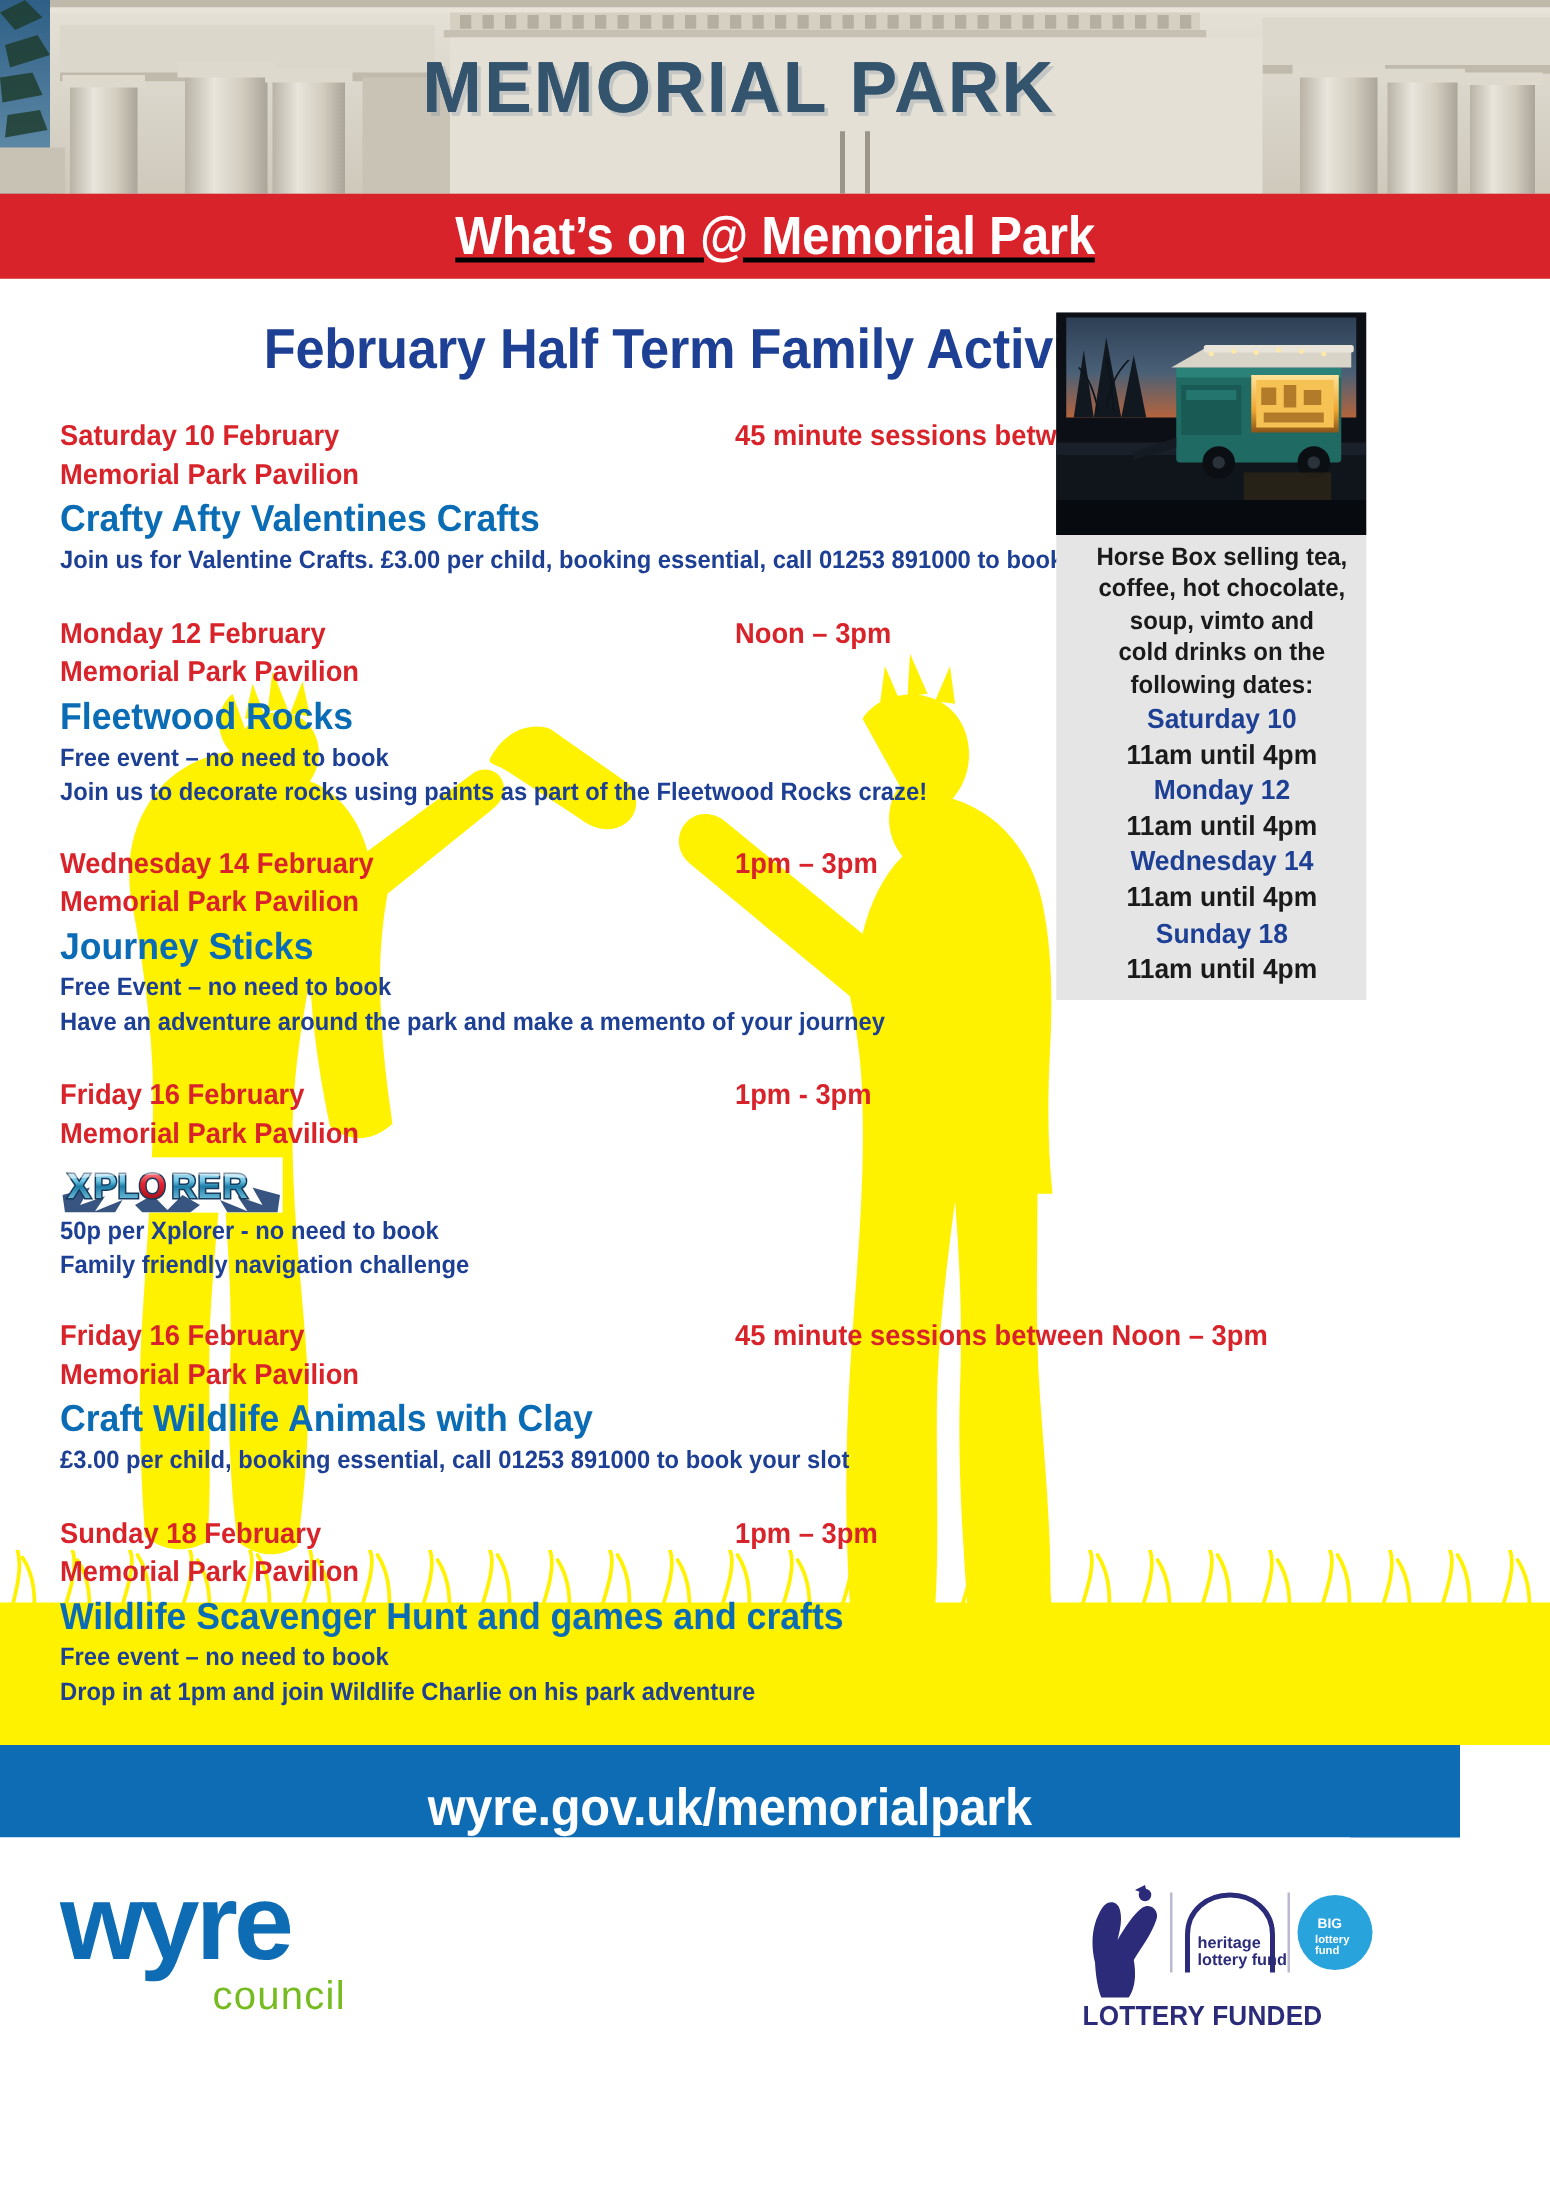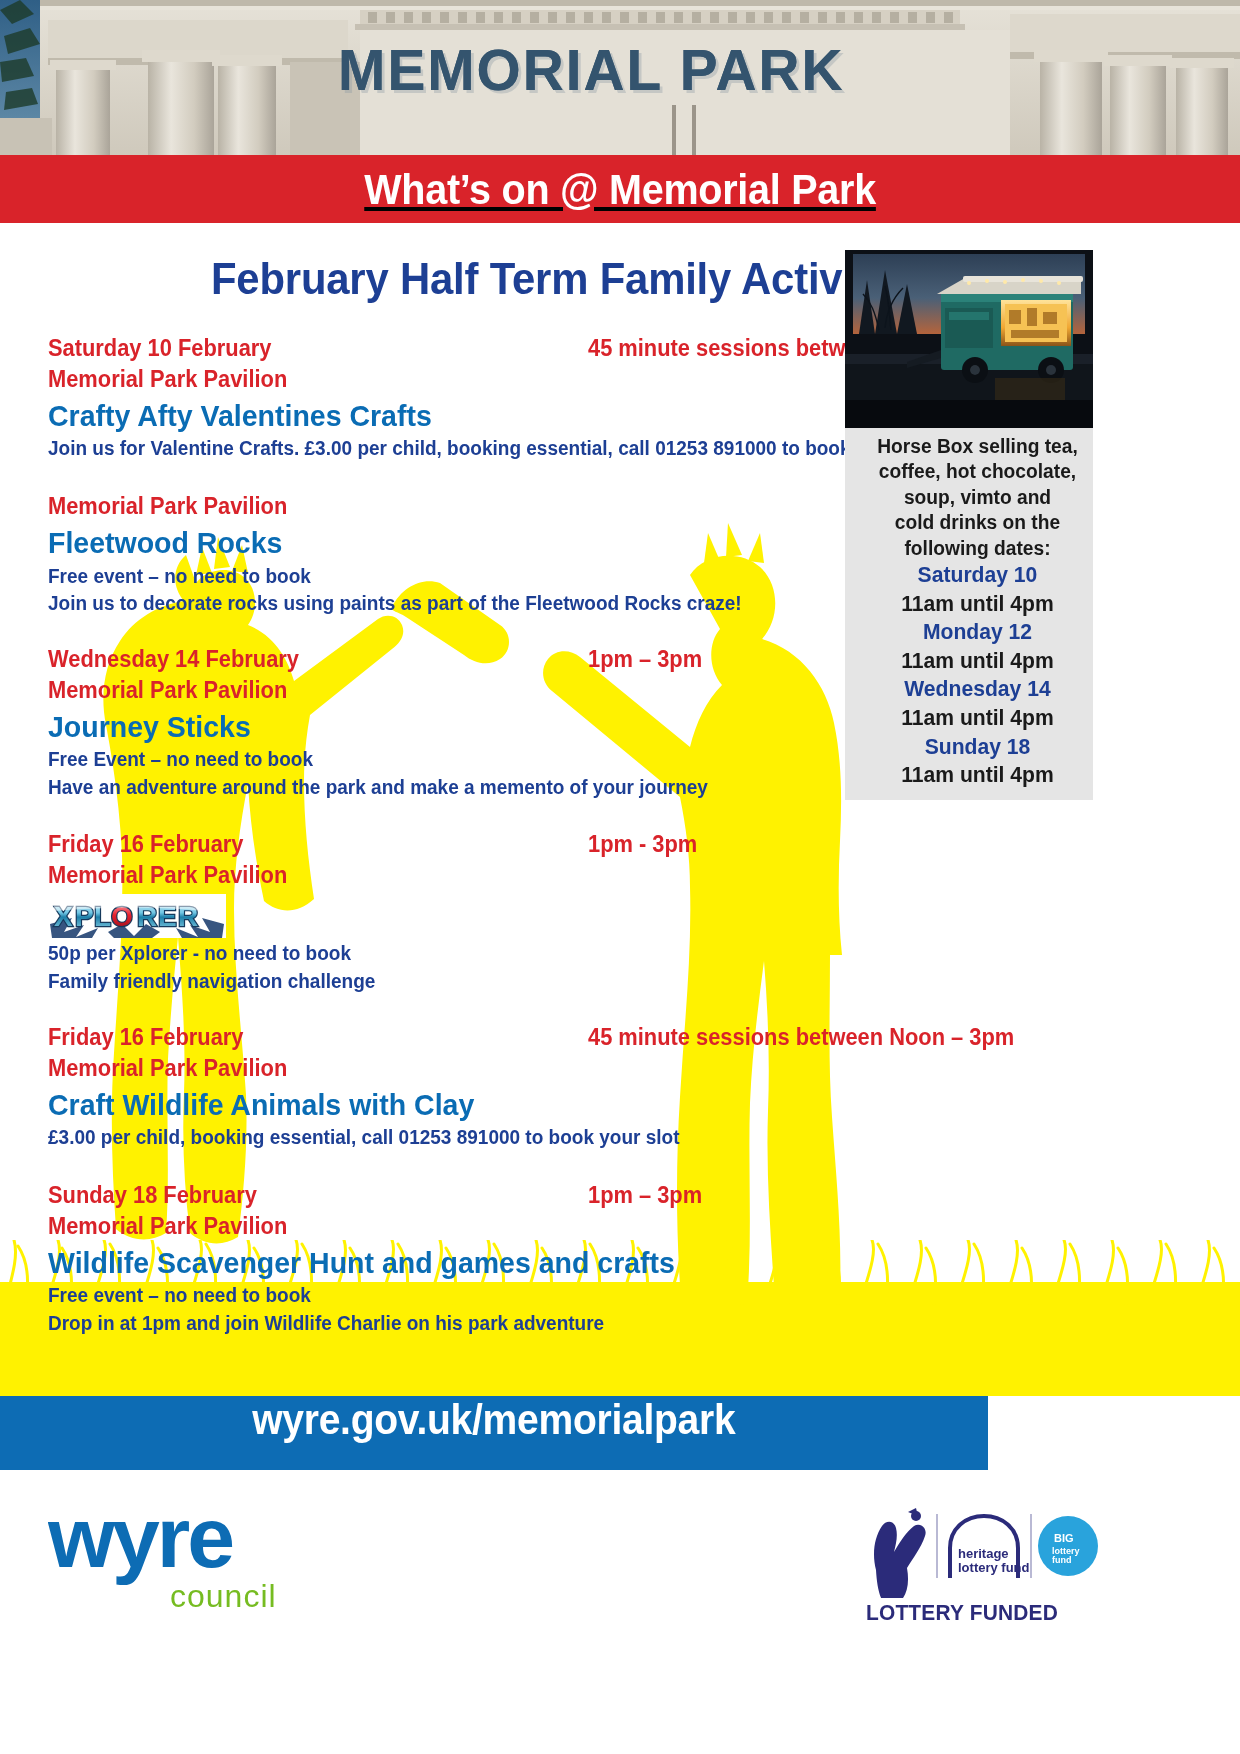--- a/index.html
+++ b/index.html
@@ -118,22 +118,22 @@
 
   
   .grass {
     position:absolute; left:0; top:1240px; width:1240px; height:156px;
     z-index:2; pointer-events:none;
   }
   .grass svg { display:block; width:100%; height:100%; }
 
   
   .blue-bar {
-    position:absolute; left:0; top:1396px; width:988px; height:74px;
-    background:#0d6cb4; display:flex; align-items:flex-start; justify-content:center;
+    position:absolute; left:0; top:1396px; width:1168px; height:74px;
+    background:#0d6cb4; display:flex; align-items:flex-end; justify-content:center;
     z-index:5;
   }
   .blue-bar-text {
     color:#ffffff; font-size:42px; font-weight:bold; letter-spacing:-0.3px;
     transform:scaleX(0.93); transform-origin:center;
   }
 
   
   .footer-logos {
     position:absolute; left:0; top:1470px; width:1080px; height:284px;
@@ -395,20 +395,24 @@
       <div class="event-row">
         <div class="event-date">Saturday 10 February</div>
         <div class="event-time">45 minute sessions between Noon – 3pm</div>
       </div>
       <div class="event-venue">Memorial Park Pavilion</div>
       <div class="event-title">Crafty Afty Valentines Crafts</div>
       <div class="event-desc">Join us for Valentine Crafts. £3.00 per child, booking essential, call 01253 891000 to book your slot</div>
     </div>
 
     <div class="event" style="margin-bottom:26px;">
+      <div class="event-row">
+        <div class="event-date">Monday 12  February</div>
+        <div class="event-time">Noon – 3pm</div>
+      </div>
       <div class="event-venue">Memorial Park Pavilion</div>
       <div class="event-title">Fleetwood Rocks</div>
       <div class="event-desc">Free event – no need to book</div>
       <div class="event-desc">Join us to decorate rocks using paints as part of the Fleetwood Rocks craze!</div>
     </div>
 
     <div class="event" style="margin-bottom:28px;">
       <div class="event-row">
         <div class="event-date">Wednesday 14 February</div>
         <div class="event-time">1pm – 3pm</div>

